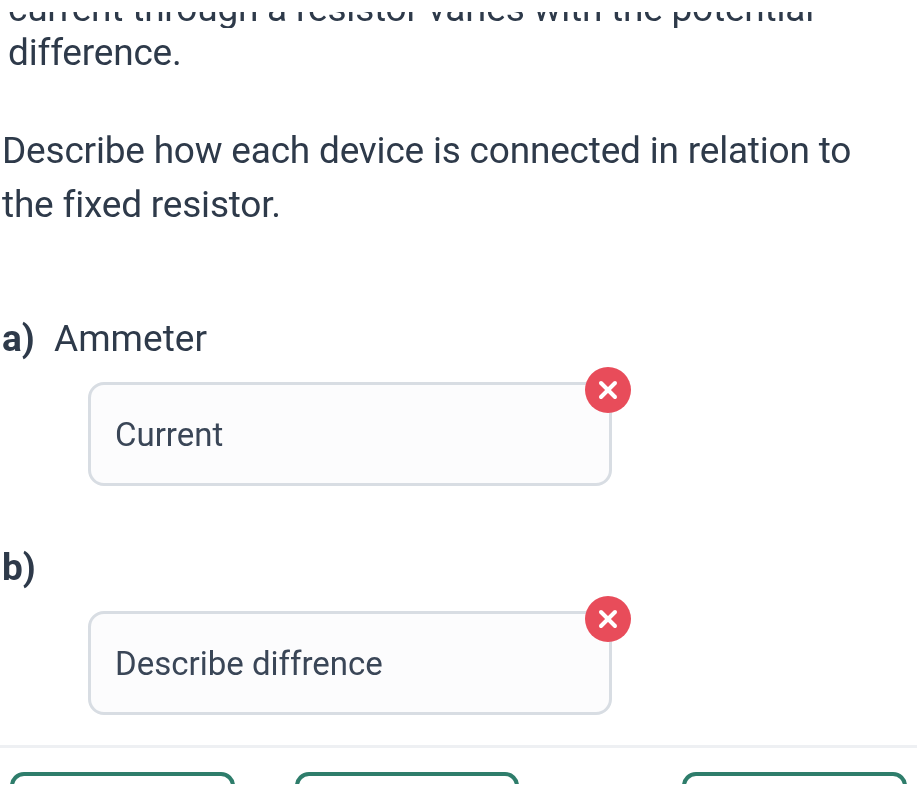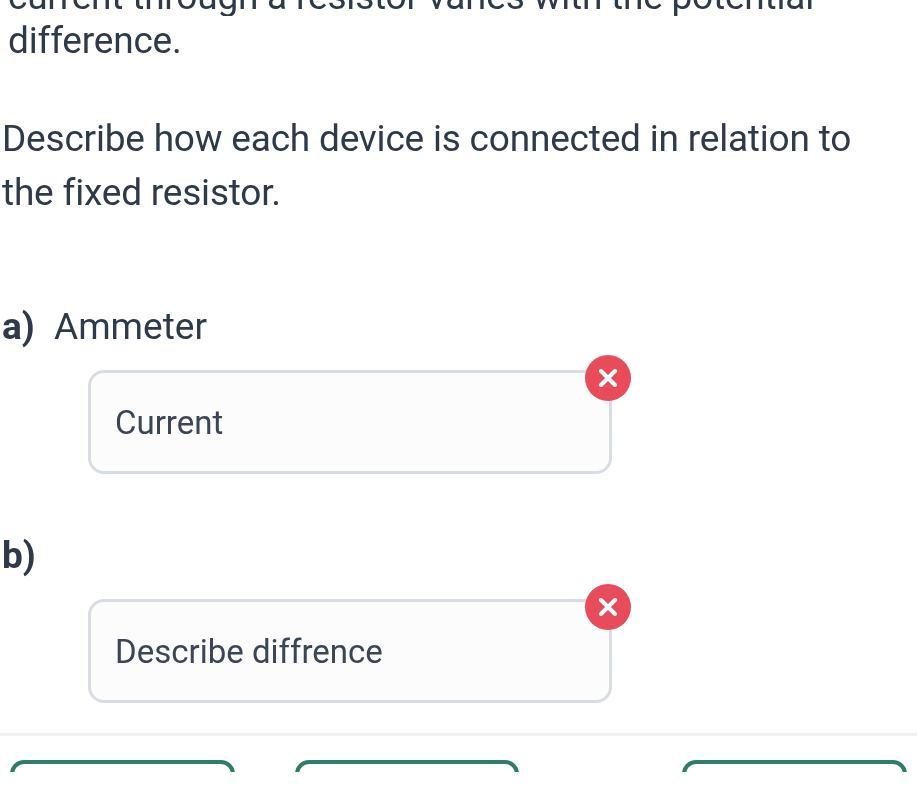--- a/index.html
+++ b/index.html
@@ -4,21 +4,21 @@
 <style>
   html, body {
     margin: 0;
     padding: 0;
     width: 917px;
     font-family: -apple-system, BlinkMacSystemFont, "Segoe UI", Roboto, "Helvetica Neue", Arial, sans-serif;
     color: #2e3a4a;
     background: #ffffff;
   }
   .page {
-    padding: 0 0 0 0;
+    padding: 12px 0 0 0;
   }
   .intro-fragment {
     font-size: 37px;
     line-height: 1.35;
     color: #2e3a4a;
     margin: 0 0 46px 8px;
     letter-spacing: -0.2px;
   }
   .intro-fragment .cutoff-line {
     overflow: hidden;

